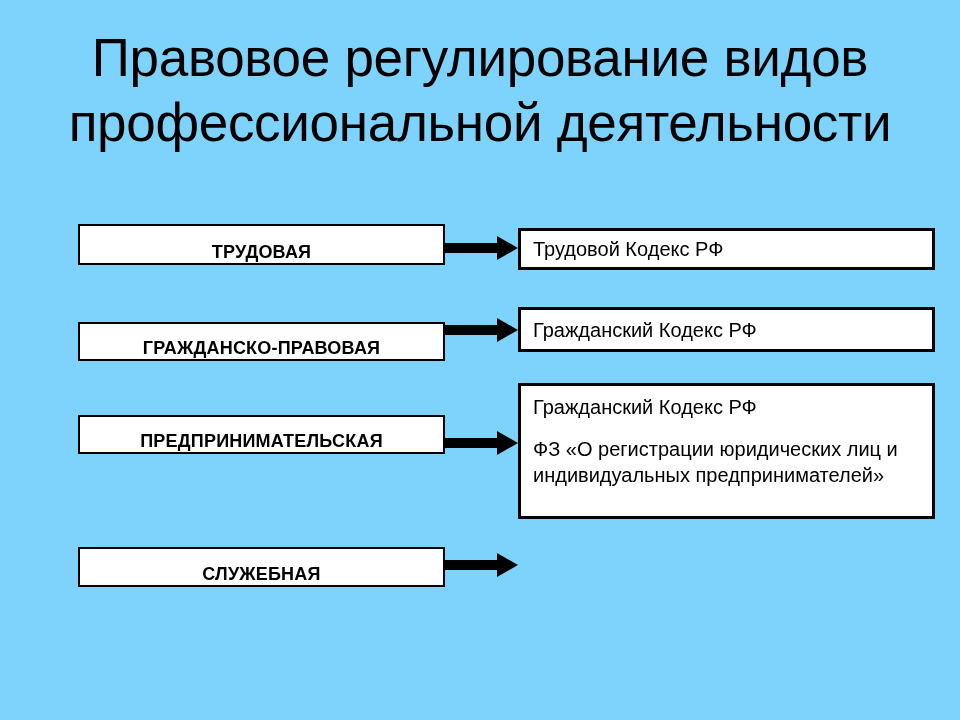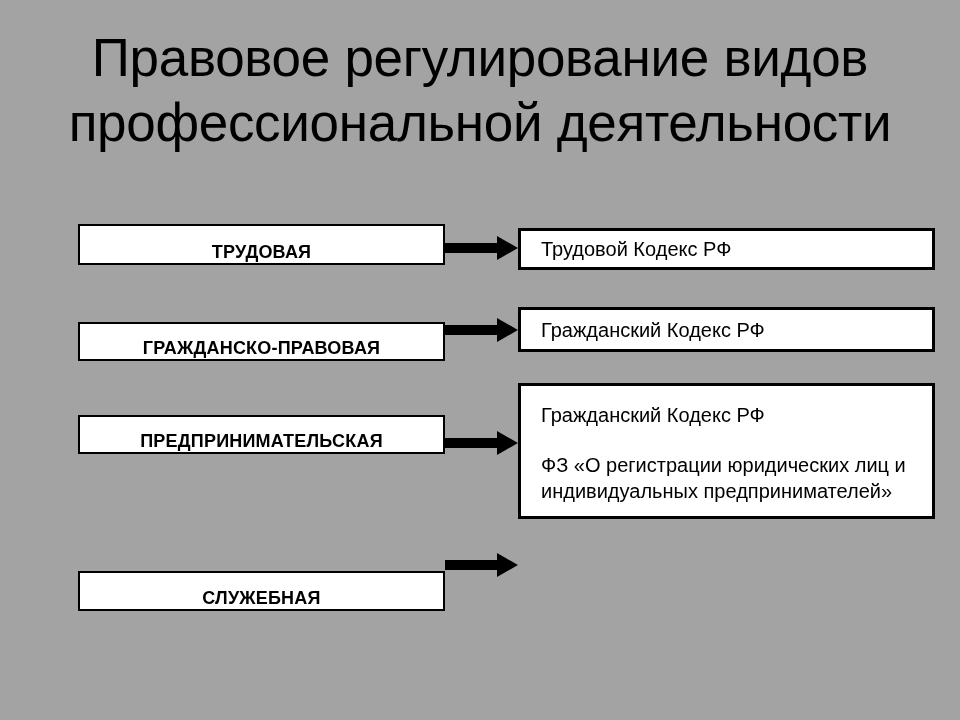--- a/index.html
+++ b/index.html
@@ -10,21 +10,21 @@
   }
   body {
     font-family: "Liberation Sans", "DejaVu Sans", sans-serif;
     color: #000000;
     -webkit-font-smoothing: antialiased;
   }
   .slide {
     position: relative;
     width: 960px;
     height: 720px;
-    background: #a3a3a3;
+    background: #7dd3fc;
     overflow: hidden;
     text-decoration: underline;
   }
 
   
   .slide-title {
     position: absolute;
     left: 40px;
     top: 26px;
     width: 880px;
@@ -56,21 +56,21 @@
   .box.right {
     border: 3px solid #000000;
     align-items: flex-start;
     justify-content: flex-start;
     flex-direction: column;
     padding: 8px 10px 8px 12px;
     font-size: 20px;
     line-height: 1.30;
   }
   .box.right .para {
-    margin: 8px;
+    margin: 0;
     padding: 0;
   }
   .box.right .para + .para {
     margin-top: 16px;
   }
 
   
   .arrow {
     position: absolute;
     height: 0;
@@ -133,21 +133,21 @@
   <div class="arrow" style="left:445px; top:443px; width:73px;">
     <div class="shaft" style="width:56px;"></div>
     <div class="head" style="left:52px;"></div>
   </div>
 
   <div class="box right" style="left:518px; top:383px; width:417px; height:136px;">
     <p class="para">Гражданский Кодекс РФ</p>
     <p class="para">ФЗ «О регистрации юридических лиц и индивидуальных предпринимателей»</p>
   </div>
 
-  <div class="box left" style="left:78px; top:547px; width:367px; height:40px;margin-top:24px;">
+  <div class="box left" style="left:78px; top:547px; width:367px; height:40px;">
     <span>СЛУЖЕБНАЯ</span>
   </div>
 
   <div class="arrow" style="left:445px; top:565px; width:73px;">
     <div class="shaft" style="width:56px;"></div>
     <div class="head" style="left:52px;"></div>
   </div>
 
 
 </div>

